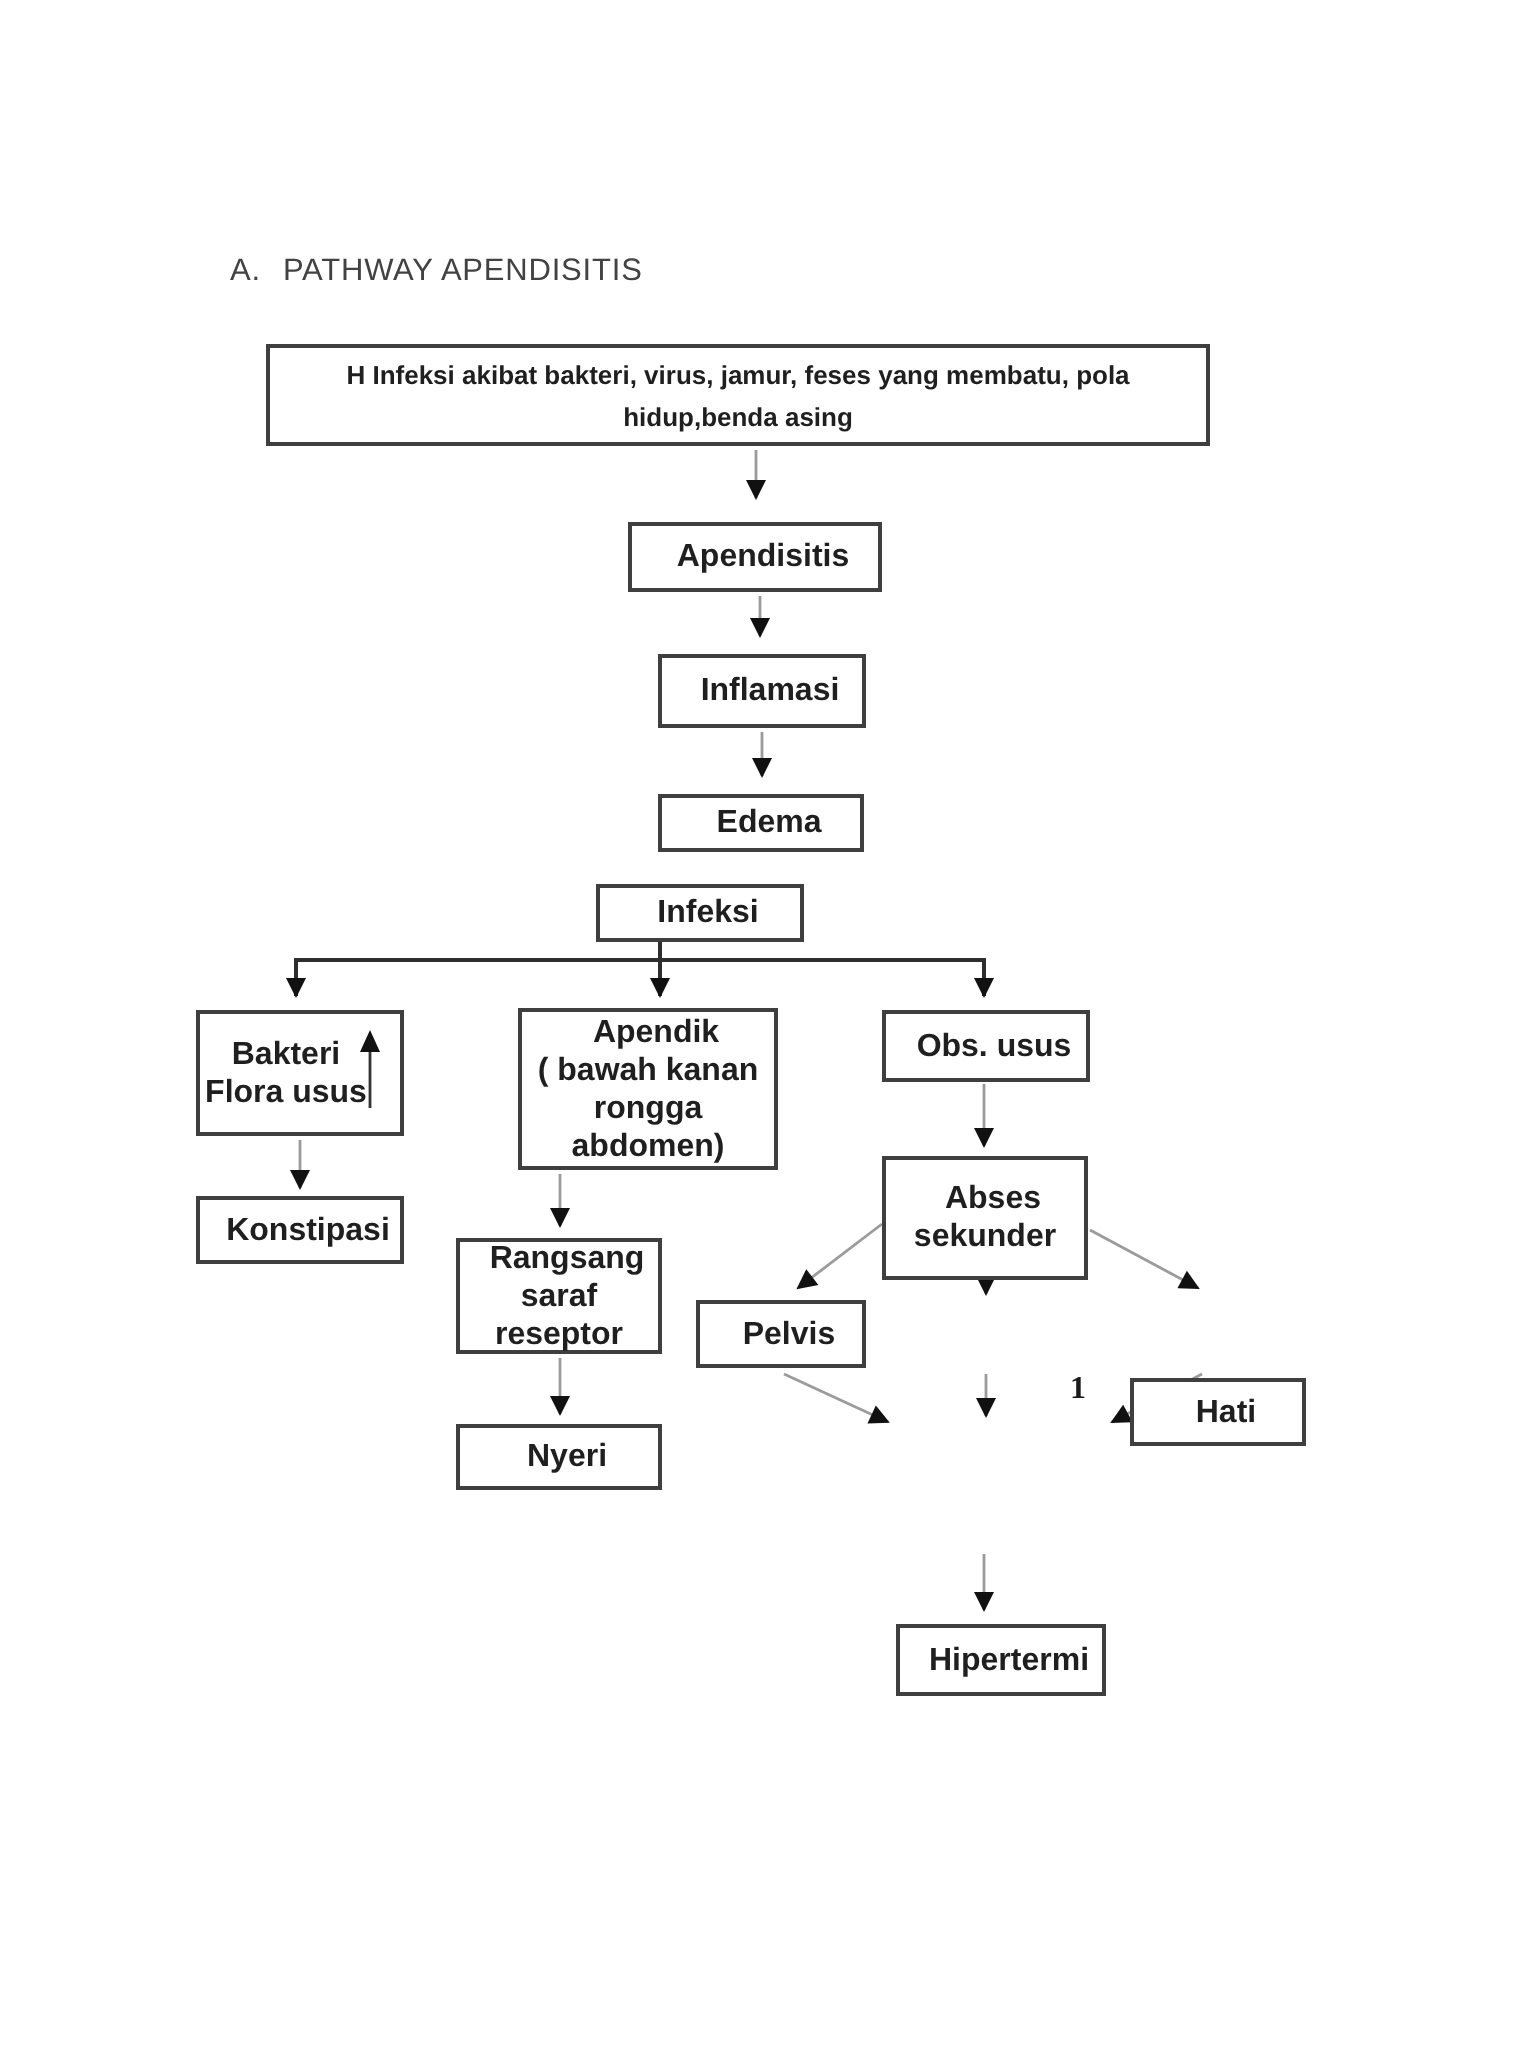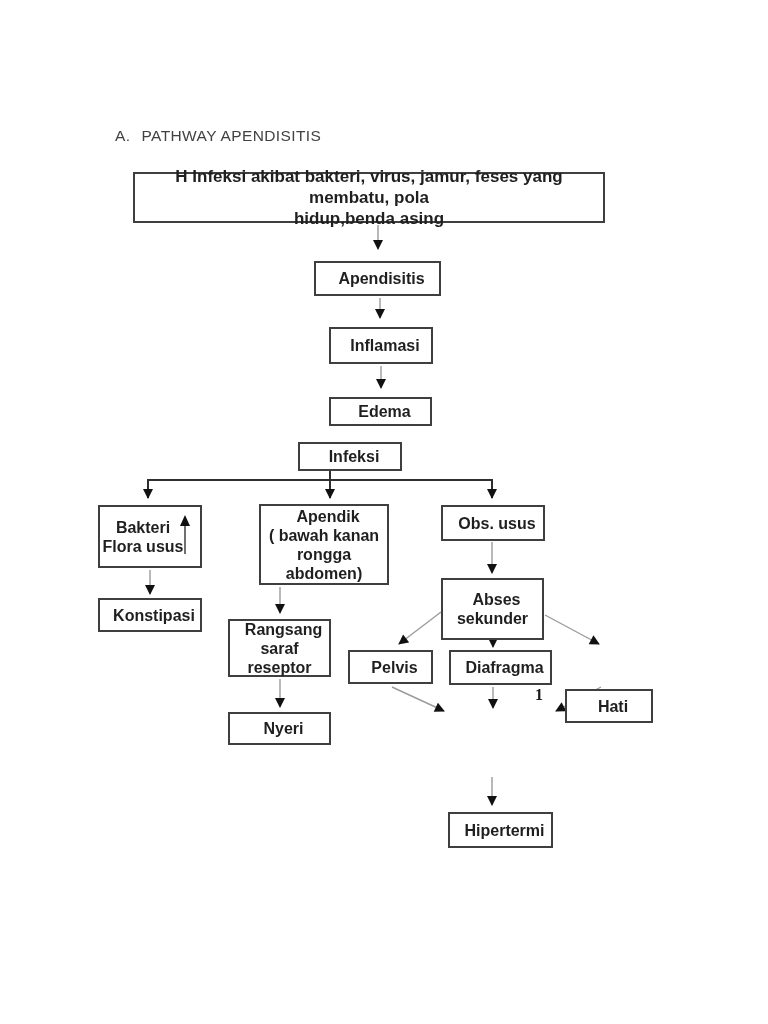--- a/index.html
+++ b/index.html
@@ -45,21 +45,21 @@
     color: #1f1f1f;
   }
   .node .lbl {
     font-weight: bold;
     font-size: 16px;
     line-height: 19px;
     white-space: pre-line;
     text-indent: 8px;
   }
   .node.cause .lbl {
-    font-size: 17px;
+    font-size: 13px;
     line-height: 21px;
     text-indent: 0;
   }
   .node.bakteri .lbl {
     text-indent: 0;
     margin-right: 14px;
   }
   .up-arrow {
     position: absolute;
     right: 8px;
@@ -176,23 +176,20 @@
 
   <div class="node" style="left:441px;top:578px;width:103px;height:62px">
     <span class="lbl">Abses
 sekunder</span>
   </div>
 
   <div class="node" style="left:348px;top:650px;width:85px;height:34px">
     <span class="lbl">Pelvis</span>
   </div>
 
-  <div class="node" style="left:449px;top:650px;width:103px;height:35px">
-    <span class="lbl">Diafragma</span>
-  </div>
 
   <div class="node" style="left:565px;top:689px;width:88px;height:34px">
     <span class="lbl">Hati</span>
   </div>
 
 
   <div class="node" style="left:448px;top:812px;width:105px;height:36px">
     <span class="lbl">Hipertermi</span>
   </div>
 

